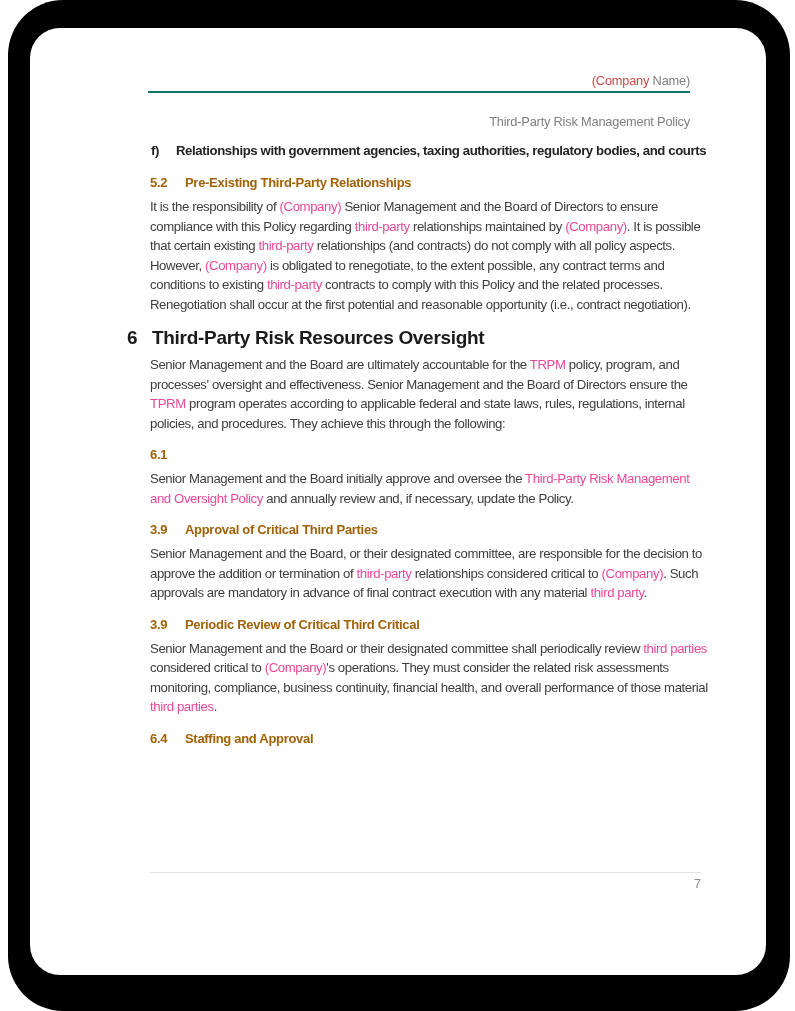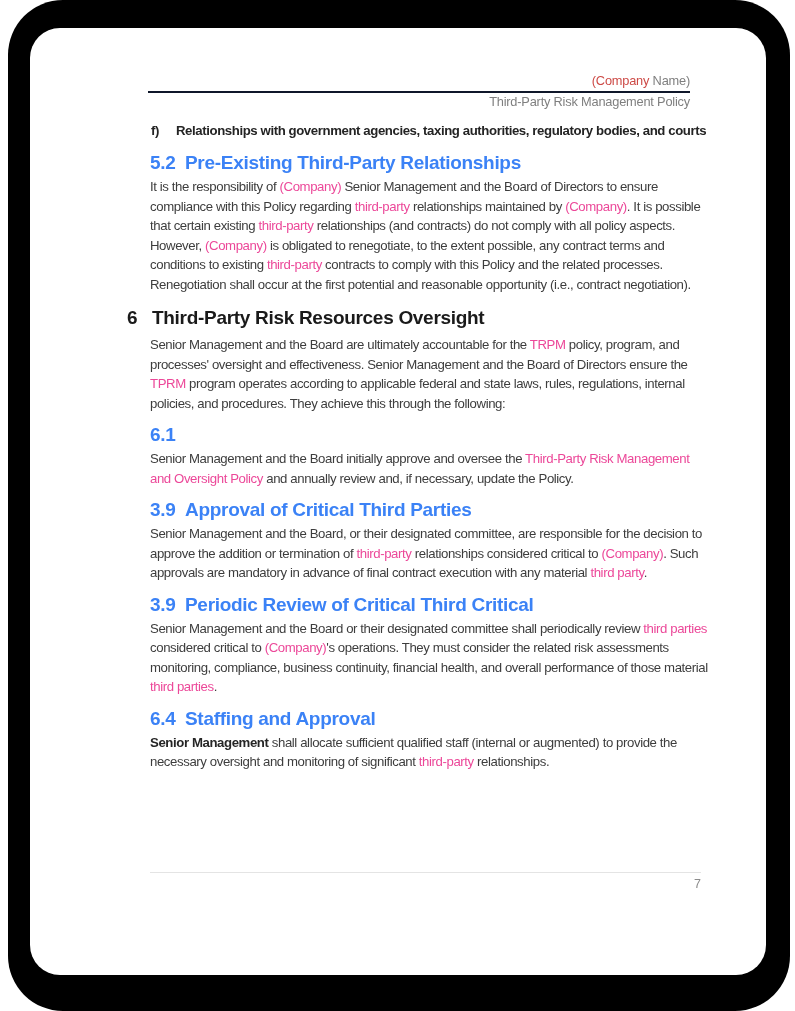--- a/index.html
+++ b/index.html
@@ -23,46 +23,46 @@
   }
   
   .doc-header {
     margin:44px 76px 0 118px;
     text-align:right;
     font-size:12.8px; line-height:17px;
     color:#7f7f7f;
     letter-spacing:-0.2px;
   }
   .doc-header .h-line1 {
-    border-bottom:2px solid #0f172a;
+    border-bottom:2px solid #0f766e;
     padding-bottom:2px;
     margin-top:25px;
   }
-  .doc-header .h-line2 { margin-top:0; }
+  .doc-header .h-line2 { margin-top:20px; }
   .hdr-red { color:#cd4a46; }
   
   .doc-body {
     margin:11px 58px 0 120px;
     font-size:13.2px; line-height:19.5px;
     letter-spacing:-0.4px;
     color:#3d3d3d;
   }
   .li {
     display:flex;
     font-weight:bold; color:#242424;
     line-height:20px;
     margin:0;
   }
   .li .marker { flex:none; width:25px; padding-left:1px; }
   .h2 {
     display:flex;
     font-weight:bold;
-    font-size:19px; line-height:20px;
+    font-size:13px; line-height:20px;
     letter-spacing:-0.3px;
-    color:#3b82f6;
+    color:#a16207;
     margin:12px 0 4px 0;
   }
   .h2 .num { flex:none; width:35px; }
   .h1 {
     display:flex;
     font-weight:bold;
     font-size:19px; line-height:24px;
     letter-spacing:-0.3px;
     color:#1a1a1a;
     margin:12px 0 5px -23px;
@@ -122,21 +122,20 @@
         <div class="p"><span class="">Senior Management and the Board, or their designated committee, are responsible for the decision to approve the addition or termination of </span><span class="seg-r">third-party</span><span class=""> relationships considered critical to </span><span class="seg-r">(Company)</span><span class="">. Such approvals are mandatory in advance of final contract execution with any material </span><span class="seg-r">third party</span><span class="">.</span></div>
         <div class="h2">
           <span class="num">3.9</span>
           <span class="title">Periodic Review of Critical Third Critical</span>
         </div>
         <div class="p"><span class="">Senior Management and the Board or their designated committee shall periodically review </span><span class="seg-r">third parties</span><span class=""> considered critical to </span><span class="seg-r">(Company)</span><span class="">'s operations. They must consider the related risk assessments monitoring, compliance, business continuity, financial health, and overall performance of those material </span><span class="seg-r">third parties</span><span class="">.</span></div>
         <div class="h2">
           <span class="num">6.4</span>
           <span class="title">Staffing and Approval</span>
         </div>
-        <div class="p"><span class="seg-b">Senior Management</span><span class=""> shall allocate sufficient qualified staff (internal or augmented) to provide the necessary oversight and monitoring of significant </span><span class="seg-r">third-party</span><span class=""> relationships.</span></div>
       </div>
 
     <div class="doc-footer">
       <span>7</span>
     </div>
 
   </div>
 </div>
 
 </body></html>

